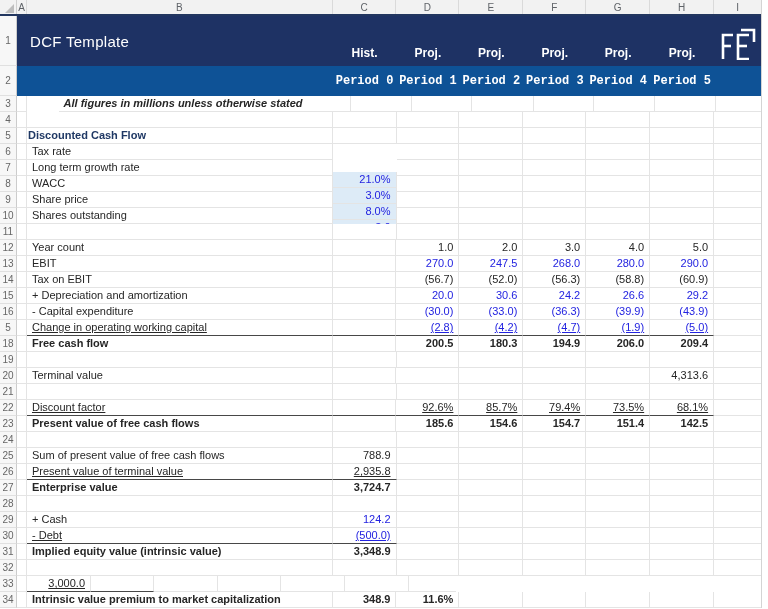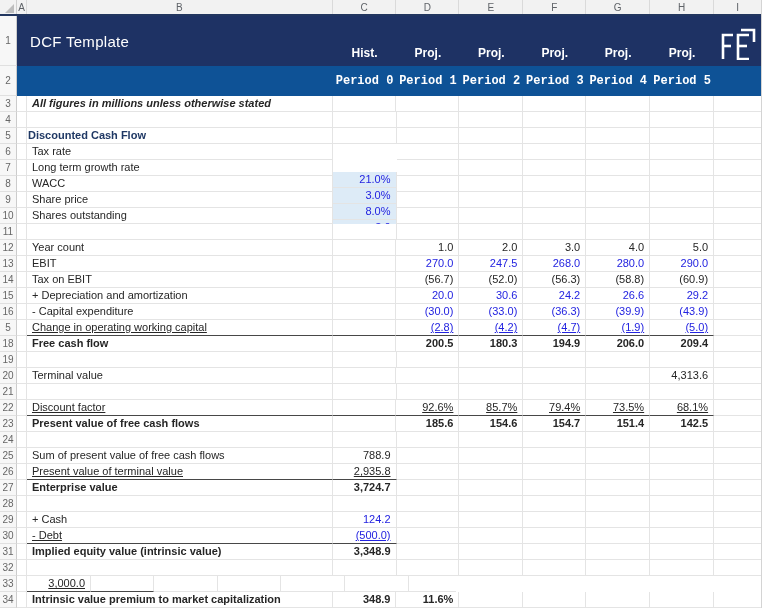--- a/index.html
+++ b/index.html
@@ -32,21 +32,21 @@
   .banner2{display:flex;height:30px;}
   .banner2 .bfill{background:var(--blue);}
   .banner2 .spacer{width:316px;}
   .banner2 .pcell{display:flex;align-items:center;justify-content:center;color:#ffffff;font-size:12px;font-weight:700;font-family:Liberation Mono, monospace;}
 
   
   .row{display:flex;height:16px;}
   .row.bold .cell{font-weight:700;}
   .cell{height:16px;line-height:15px;font-size:11px;color:#262626;border-right:1px solid var(--grid);border-bottom:1px solid var(--grid);white-space:nowrap;background:#ffffff;}
   .cell.label{padding-left:5px;overflow:visible;}
-  .cell.note{padding-left:5px;font-style:italic;font-weight:600;overflow:visible;}
+  .cell.note{padding-left:5px;font-style:italic;font-weight:600;overflow:visible;margin-left:32px;}
   .cell.section{padding-left:1px;font-weight:700;color:var(--section);overflow:visible;}
   .cell.num{text-align:right;padding-right:5px;}
   .cell.blue{color:var(--fblue);}
   .cell.input{background:var(--ifill);color:var(--fblue);margin-top:28px;}
   .cell.bb{border-bottom:1px solid #474747 !important;text-decoration:underline;}
 </style>
 </head>
 <body>
 
 <div class="screen">

